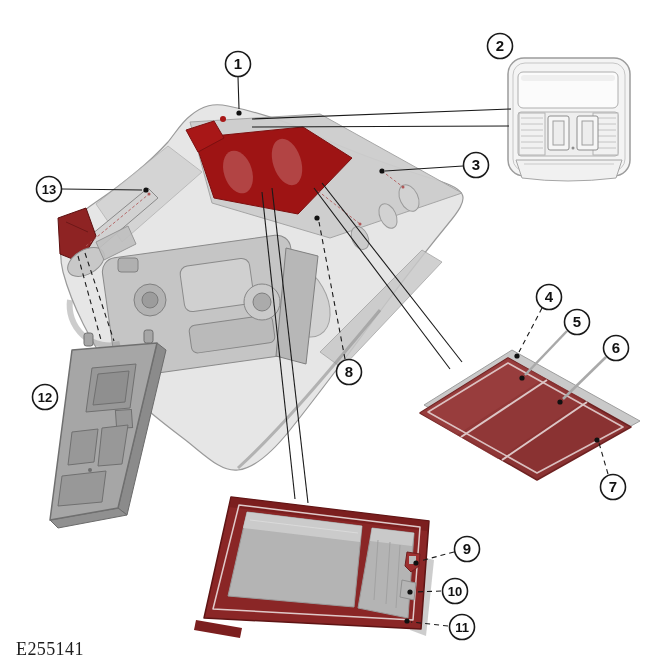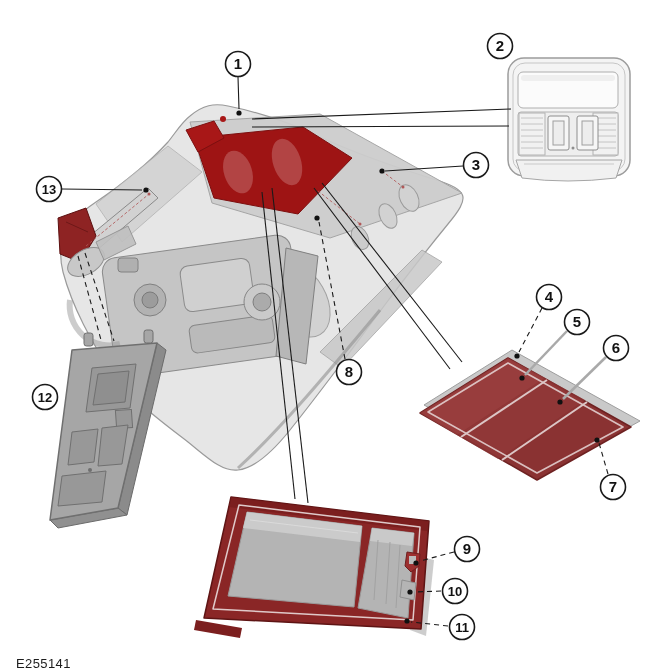--- a/index.html
+++ b/index.html
@@ -1,21 +1,21 @@
 <!DOCTYPE html>
 <html><head>
 <meta charset="utf-8">
 <style>
   html,body{margin:0;padding:0;background:#ffffff;}
   .stage{position:relative;width:672px;height:672px;background:#ffffff;overflow:hidden;
          font-family:"Liberation Sans", sans-serif;}
   svg{display:block;}
   .figure-code{
-    position:absolute;left:16px;bottom:1px;
-    font-family:Liberation Sans, sans-serif;font-size:13px;color:#1c1c1c;letter-spacing:.4px;
+    position:absolute;left:16px;bottom:12px;
+    font-family:Liberation Serif, serif;font-size:18px;color:#1c1c1c;letter-spacing:.4px;
   }
   .callout-num{font-family:"Liberation Sans", sans-serif;font-weight:bold;fill:#111;}
 </style>
 </head>
 <body>
 
 <div class="stage">
 <svg width="672" height="672" viewBox="0 0 672 672">
 
   <g>

